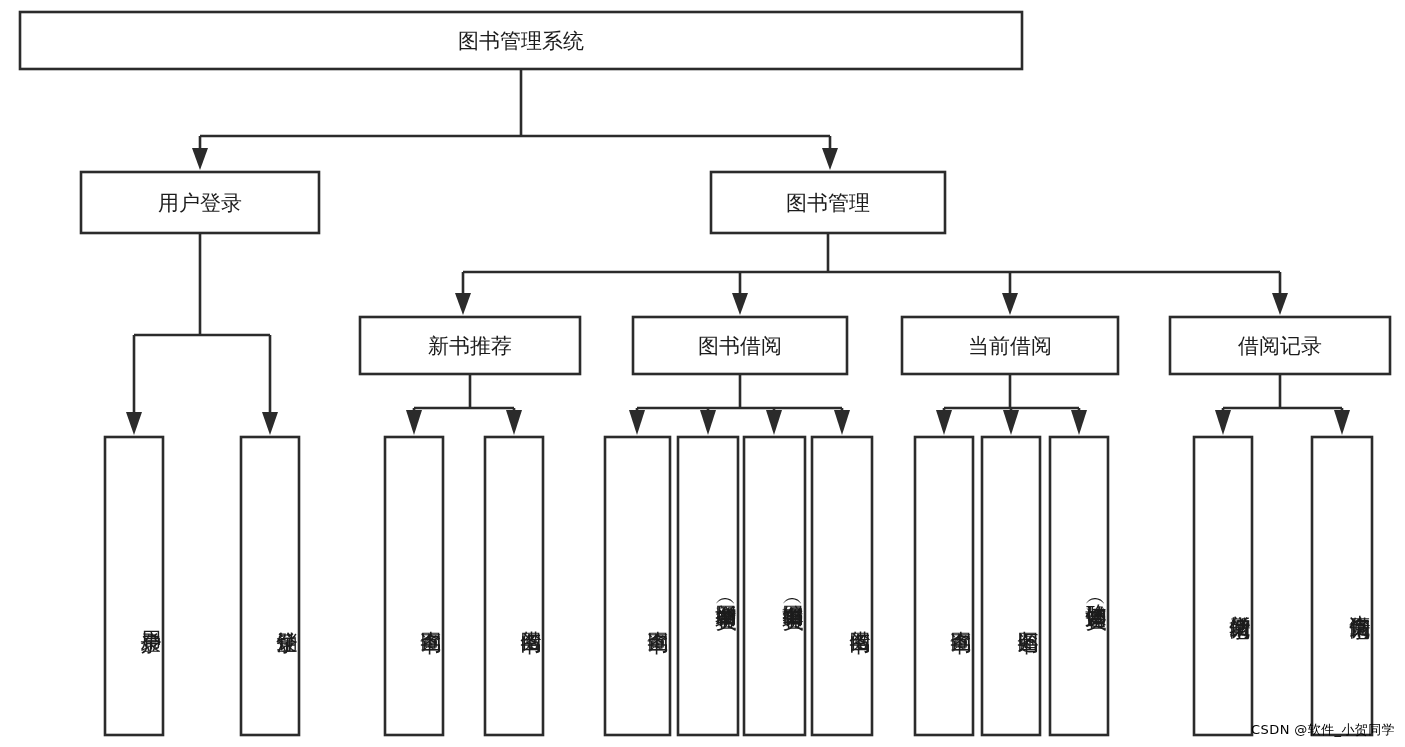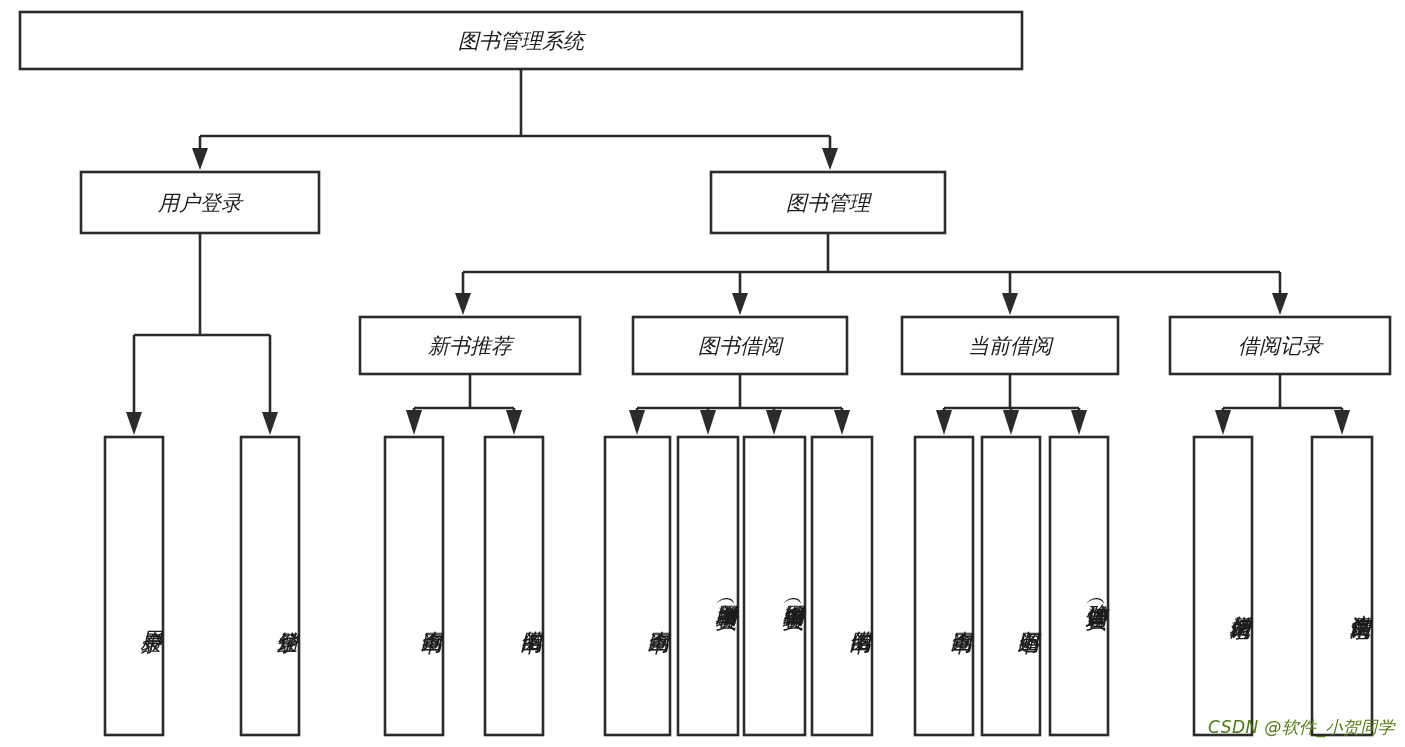--- a/index.html
+++ b/index.html
@@ -12,21 +12,20 @@
     width: 1405px;
     height: 747px;
     font-family: "DejaVu Sans", "Liberation Sans", sans-serif;
     overflow: hidden;
   }
   #diagram-root {
     position: relative;
     width: 1405px;
     height: 747px;
     background: #ffffff;
-    font-style: italic;
   }
   svg.diagram-canvas {
     position: absolute;
     left: 0;
     top: 0;
     width: 1405px;
     height: 747px;
     display: block;
   }
   .node-box {
@@ -64,22 +63,22 @@
     align-items: flex-start;
     justify-content: center;
     white-space: nowrap;
     pointer-events: none;
   }
   .watermark {
     position: absolute;
     right: 10px;
     bottom: 8px;
     font-family: "DejaVu Sans", "Liberation Sans", sans-serif;
-    font-size: 17px;
-    color: #4d7c0f;
+    font-size: 13px;
+    color: #000000;
     white-space: nowrap;
     letter-spacing: 0.4px;
   }
 </style>
 </head>
 <body>
 
 <div id="diagram-root">
 
   <svg class="diagram-canvas" viewBox="0 0 1405 747" xmlns="http://www.w3.org/2000/svg">

